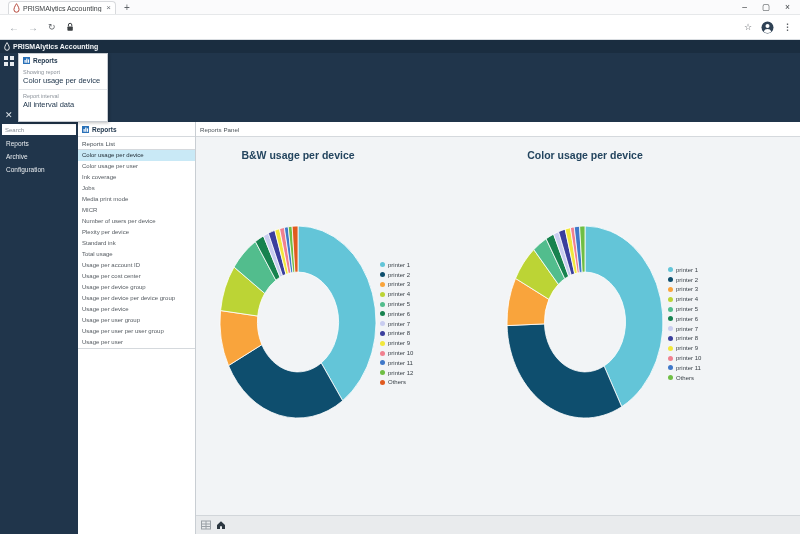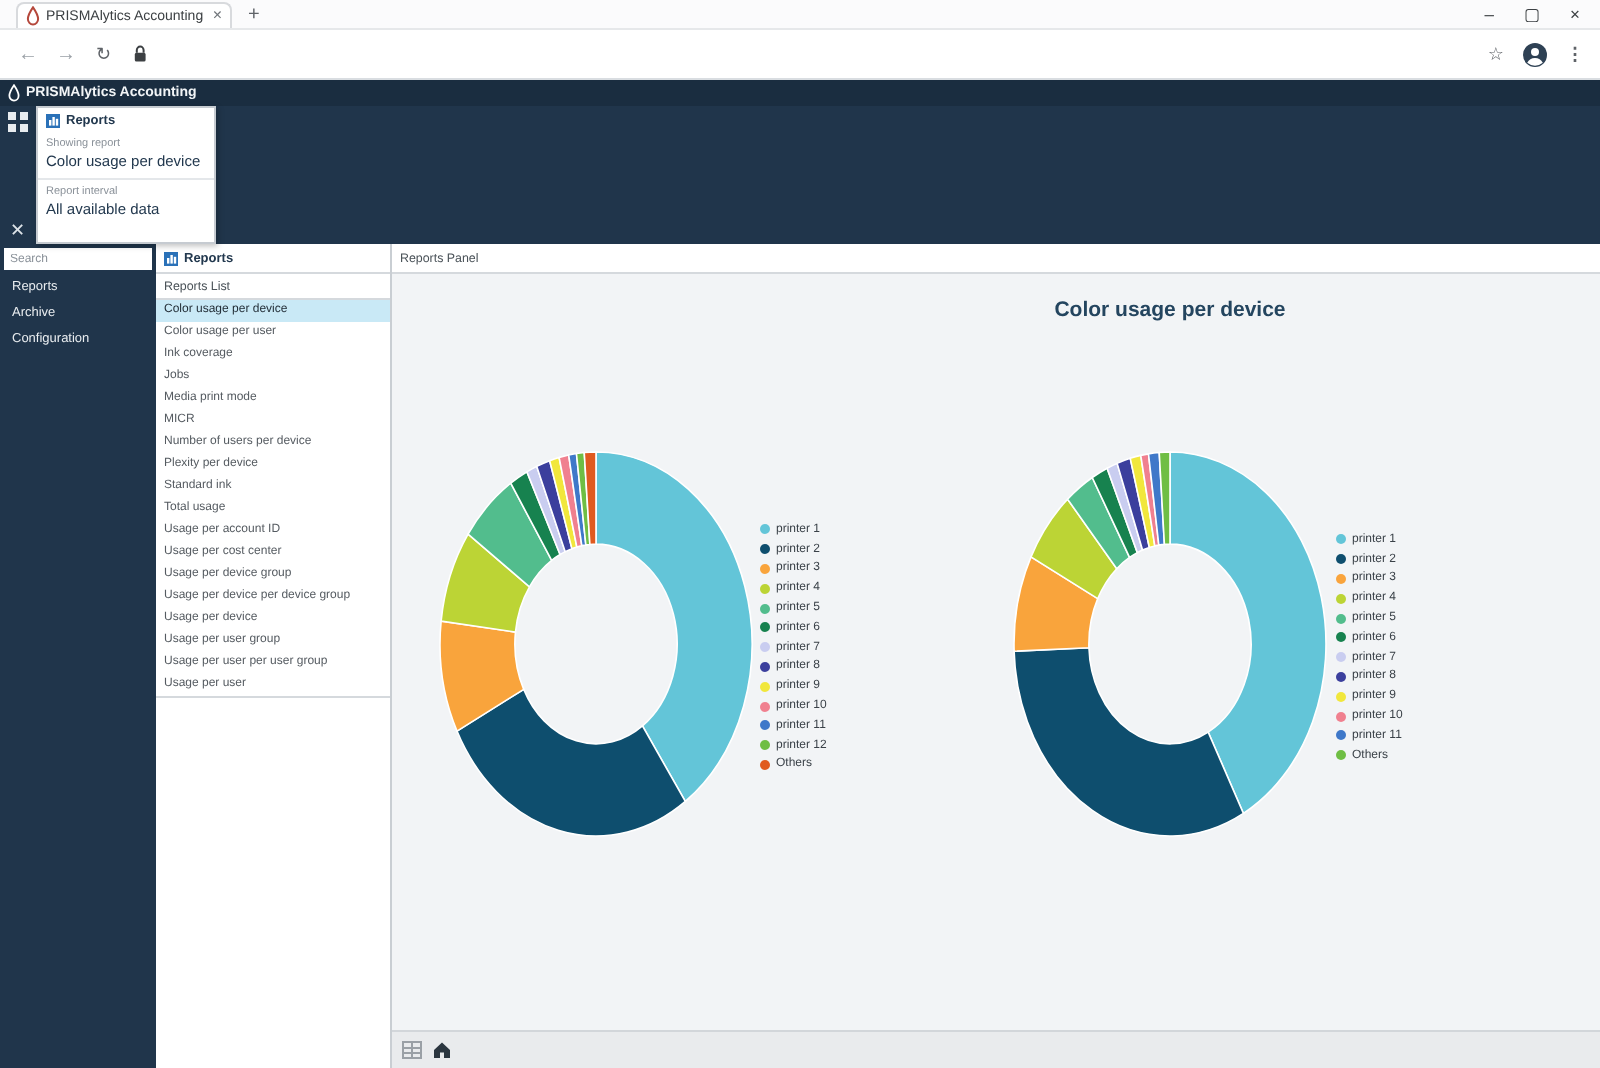--- a/index.html
+++ b/index.html
@@ -136,21 +136,21 @@
           <rect x="1.5" y="3" width="1.2" height="2.8" fill="#fff"></rect>
           <rect x="3.2" y="1.5" width="1.2" height="4.3" fill="#fff"></rect>
           <rect x="4.9" y="2.4" width="1.2" height="3.4" fill="#fff"></rect>
         </svg>
         <span class="dd-header-label">Reports</span>
       </div>
       <div class="dd-label">Showing report</div>
       <div class="dd-value">Color usage per device</div>
       <div class="dd-divider"></div>
       <div class="dd-label">Report interval</div>
-      <div class="dd-value">All available data</div>
+      <div class="dd-value">All interval data</div>
     </div>
 
     <div class="main">
 
       <div class="sidebar">
         <input class="search-input" placeholder="Search" style="">
         <div id="sidebar-items">
             <div class="side-item">Reports</div>
             <div class="side-item">Archive</div>
             <div class="side-item">Configuration</div>
@@ -188,20 +188,21 @@
             <div class="report-item">Usage per user per user group</div>
             <div class="report-item">Usage per user</div>
           </div>
       </div>
 
       <div class="rightpanel">
         <div class="panel-header2">Reports Panel</div>
 
         <div class="charts">
           <div class="chart-block" id="chart-0">
+            <div class="chart-title">B&amp;W usage per device</div>
             <svg class="donut" viewBox="0 0 170 200">
                 <path d="M85.00 4.00 A78 96 0 0 1 129.65 178.72 L108.22 140.93 A40.56 49.92 0 0 0 85.00 50.08 Z" fill="#63C5D8" stroke="#ffffff" stroke-width="0.8"></path>
                 <path d="M129.65 178.72 A78 96 0 0 1 15.50 143.58 L48.86 122.66 A40.56 49.92 0 0 0 108.22 140.93 Z" fill="#0E4E6E" stroke="#ffffff" stroke-width="0.8"></path>
                 <path d="M15.50 143.58 A78 96 0 0 1 7.56 88.57 L44.73 94.05 A40.56 49.92 0 0 0 48.86 122.66 Z" fill="#F9A43C" stroke="#ffffff" stroke-width="0.8"></path>
                 <path d="M7.56 88.57 A78 96 0 0 1 21.04 45.05 L51.74 71.42 A40.56 49.92 0 0 0 44.73 94.05 Z" fill="#BCD435" stroke="#ffffff" stroke-width="0.8"></path>
                 <path d="M21.04 45.05 A78 96 0 0 1 42.38 19.60 L62.84 58.19 A40.56 49.92 0 0 0 51.74 71.42 Z" fill="#52BD8D" stroke="#ffffff" stroke-width="0.8"></path>
                 <path d="M42.38 19.60 A78 96 0 0 1 50.46 13.92 L67.04 55.24 A40.56 49.92 0 0 0 62.84 58.19 Z" fill="#17824F" stroke="#ffffff" stroke-width="0.8"></path>
                 <path d="M50.46 13.92 A78 96 0 0 1 55.38 11.19 L69.60 53.82 A40.56 49.92 0 0 0 67.04 55.24 Z" fill="#C9CDF0" stroke="#ffffff" stroke-width="0.8"></path>
                 <path d="M55.38 11.19 A78 96 0 0 1 61.83 8.33 L72.95 52.33 A40.56 49.92 0 0 0 69.60 53.82 Z" fill="#3B3F9D" stroke="#ffffff" stroke-width="0.8"></path>
                 <path d="M61.83 8.33 A78 96 0 0 1 66.55 6.72 L75.41 51.50 A40.56 49.92 0 0 0 72.95 52.33 Z" fill="#F1E73C" stroke="#ffffff" stroke-width="0.8"></path>

